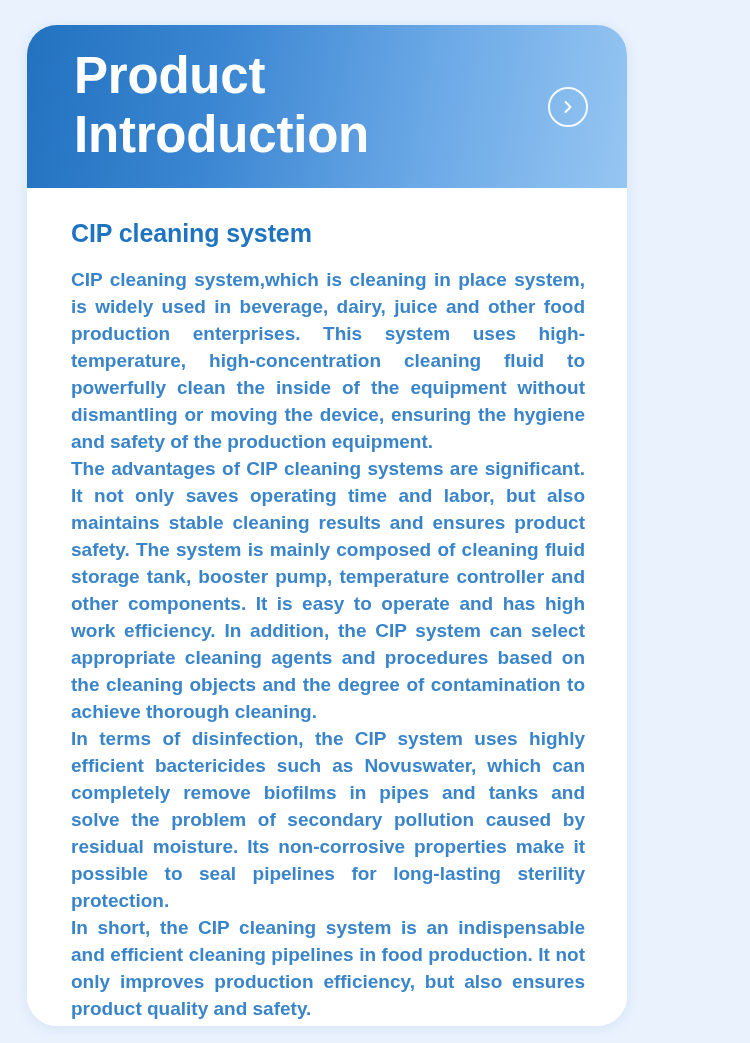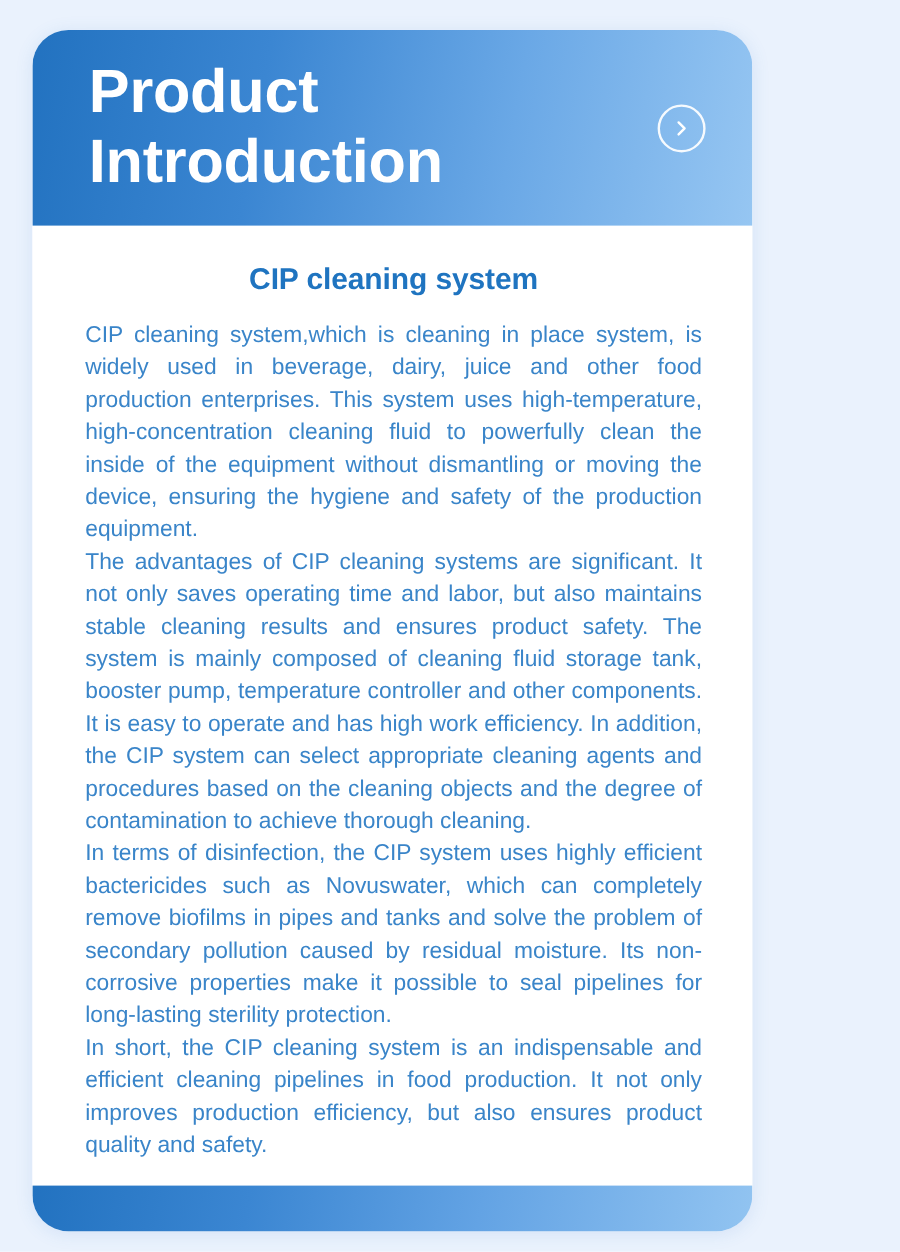--- a/index.html
+++ b/index.html
@@ -86,34 +86,34 @@
     box-sizing: border-box;
   }
 
   .section-title {
     color: #1f74c0;
     font-size: 25px;
     font-weight: bold;
     margin: 0 0 18px 0;
     line-height: 1.2;
     letter-spacing: -0.1px;
-    text-align: center;
   }
 
   .body-text {
     color: #3a85c9;
     font-size: 19px;
     line-height: 27px;
     text-align: justify;
     text-justify: inter-word;
     margin: 0;
   }
   .body-text p {
     margin: 0;
     text-align: justify;
+    font-weight: bold;
   }
   .body-text p:last-child {
     text-align: justify;
   }
 
   
   .card-footer {
     flex: 0 0 46px;
     height: 46px;
     background: linear-gradient(100deg, #2272c0 0%, #3b86d2 30%, #63a3e4 62%, #92c4f1 100%);

